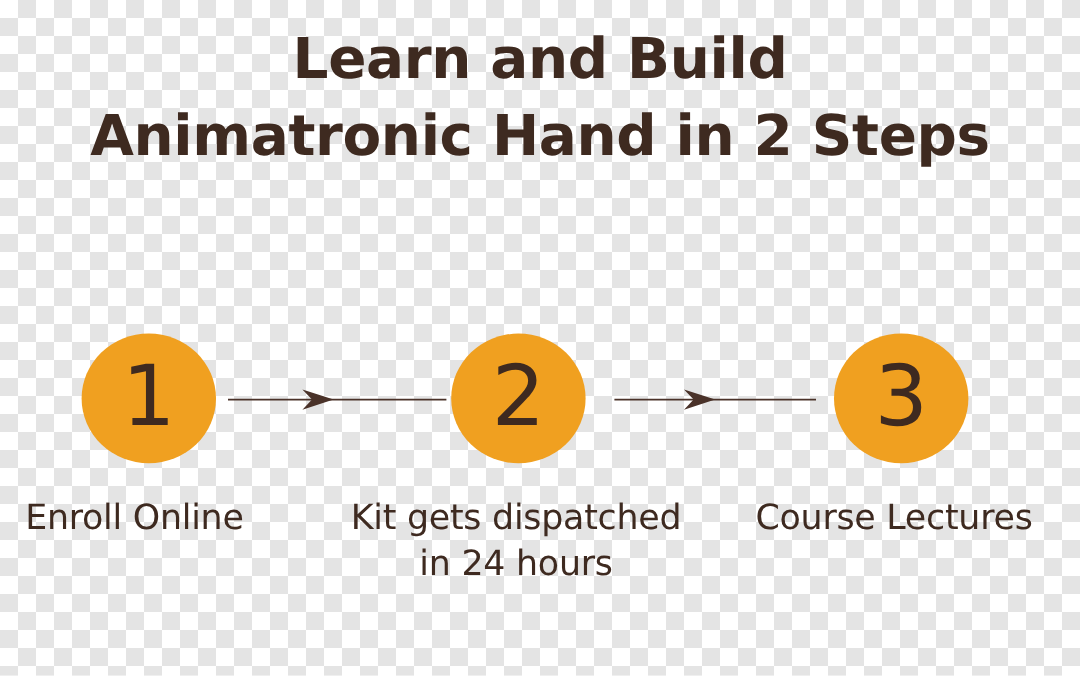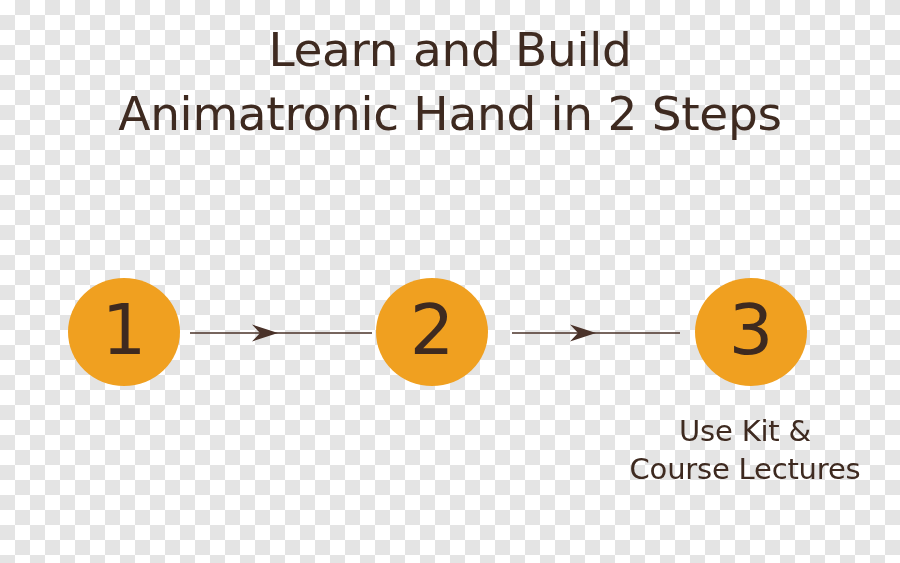--- a/index.html
+++ b/index.html
@@ -28,21 +28,21 @@
   .title-block {
     position: absolute;
     left: 0;
     top: 18px;
     width: 900px;
     text-align: center;
     color: #3e2a20;
     font-family: "DejaVu Sans", "Liberation Sans", sans-serif;
     font-size: 47px;
     line-height: 64px;
-    font-weight: 400;
+    font-weight: 700;
     letter-spacing: -0.3px;
     white-space: nowrap;
   }
   .title-line {
     display: block;
   }
 
   
   .steps-row {
     position: absolute;
@@ -135,20 +135,26 @@
         <path d="M 58 1.5 L 84 10 L 58 18.5 L 66 10 Z" fill="#4a3229"></path>
       </svg>
     </div>
 
     <div class="step-circle" id="circle-3">
       <span class="num">3</span>
     </div>
 
   </div>
 
+  <div class="caption" id="caption-1">
+    <span class="cl">Enroll Online</span>
+  </div>
 
+  <div class="caption" id="caption-2">
+    <span class="cl">Kit gets dispatched</span>
+    <span class="cl">in 24 hours</span>
+  </div>
 
   <div class="caption" id="caption-3">
-    <span class="cl">Use Kit &amp;</span>
     <span class="cl">Course Lectures</span>
   </div>
 
 </div>
 
 </body></html>

